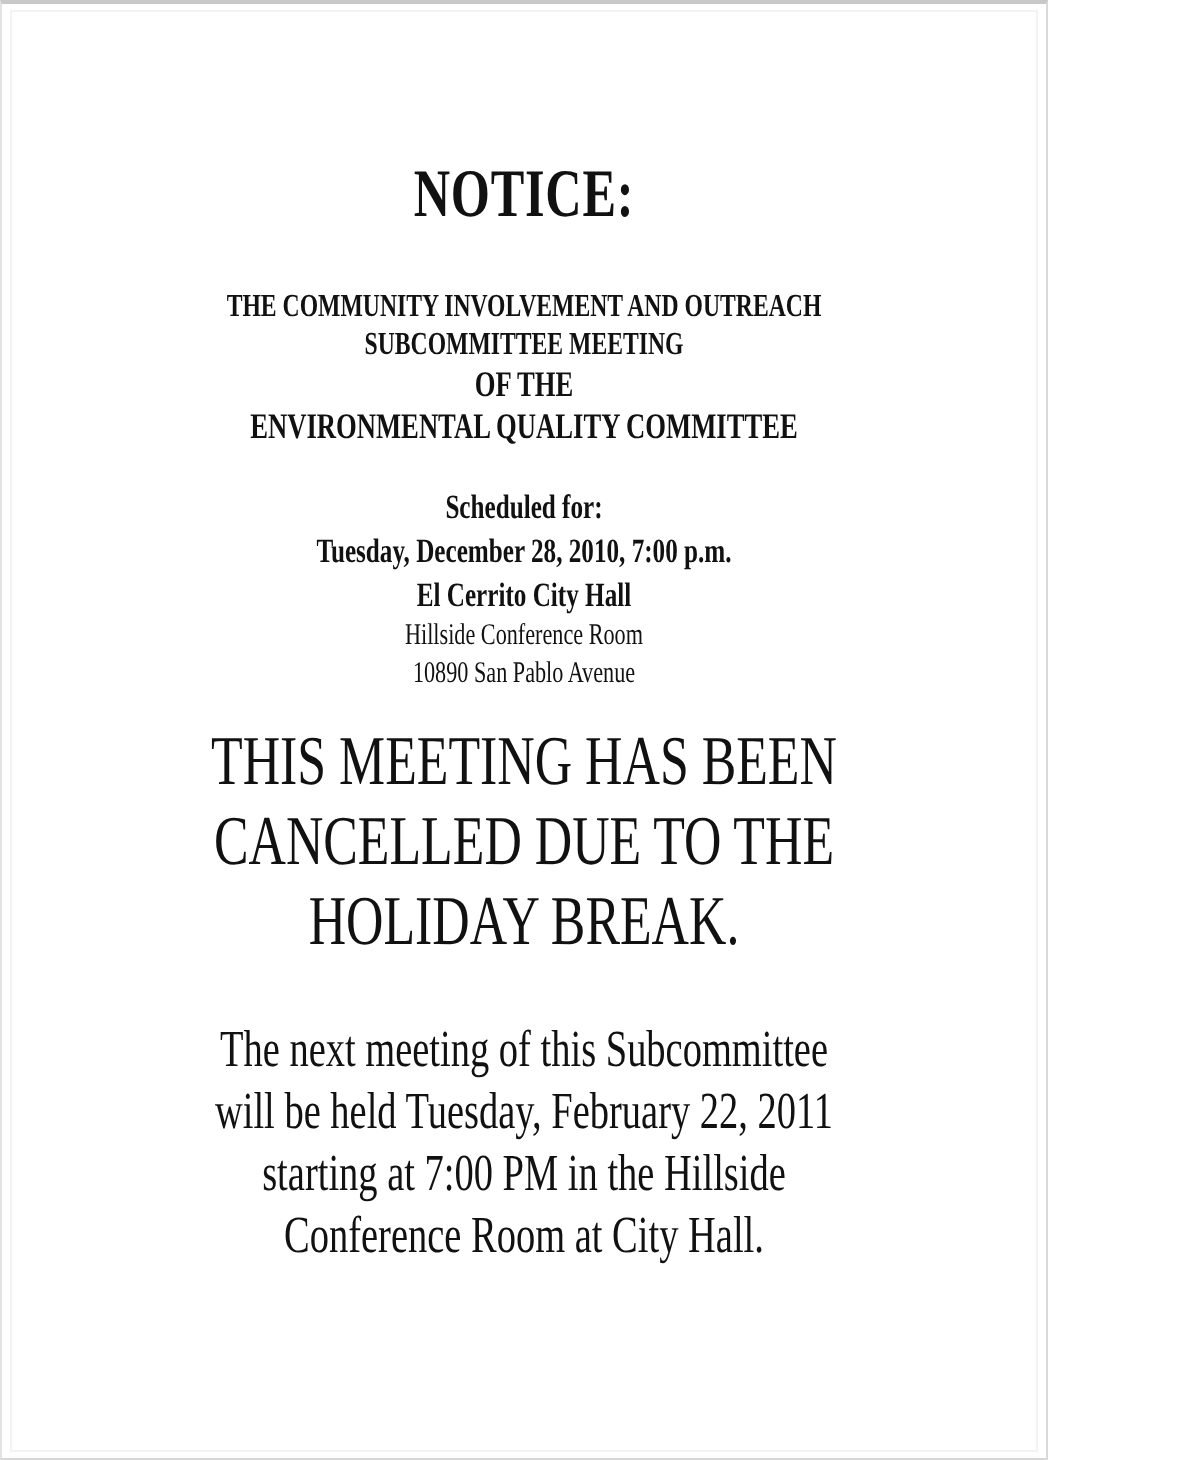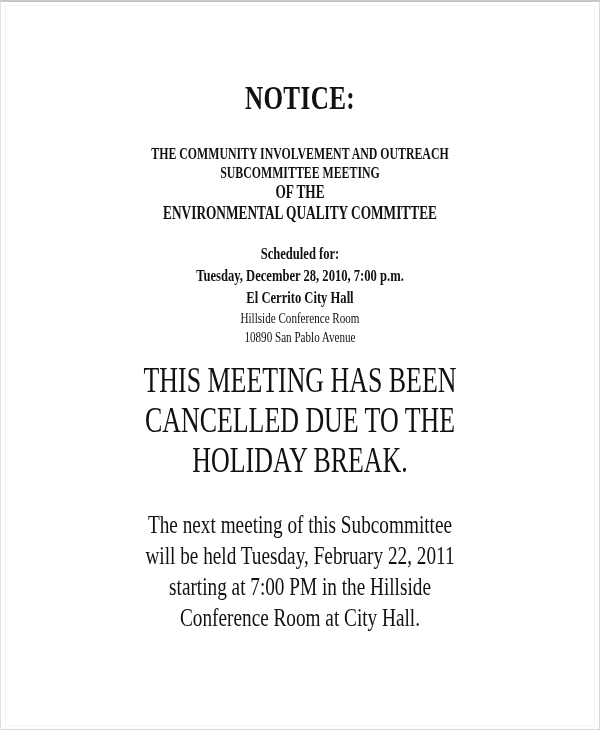--- a/index.html
+++ b/index.html
@@ -2,21 +2,21 @@
 <html><head>
 <meta charset="utf-8">
 <style>
   html, body {
     margin: 0;
     padding: 0;
     background: #ffffff;
   }
   .page {
     position: relative;
-    width: 600px;
+    width: 524px;
     height: 730px;
     box-sizing: border-box;
     background: #ffffff;
     border-top: 2px solid #c6c8ca;
     border-left: 1px solid #e2e2e2;
     border-right: 1px solid #d9d9d9;
     border-bottom: 1px solid #d6d6d6;
     overflow: hidden;
     font-family: "Liberation Serif", "DejaVu Serif", serif;
     color: #111111;

